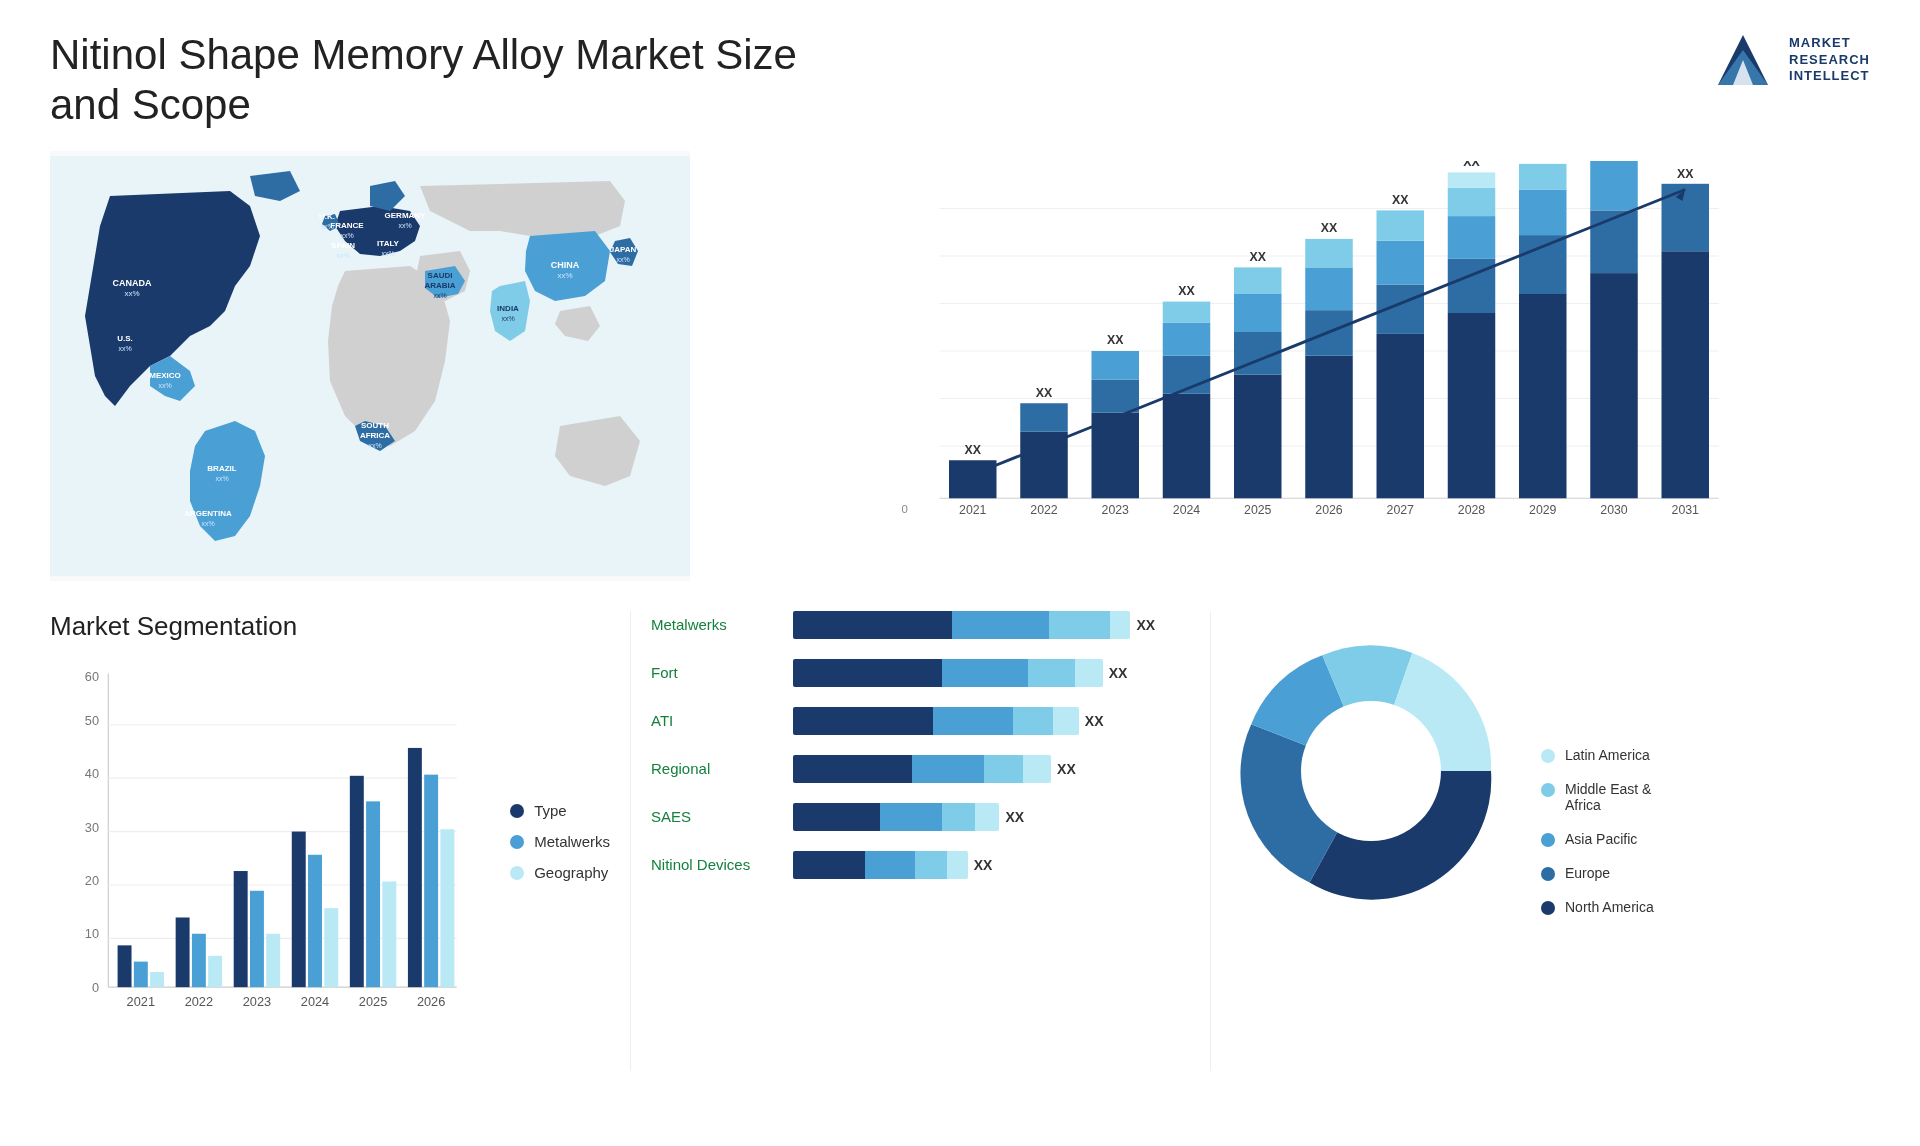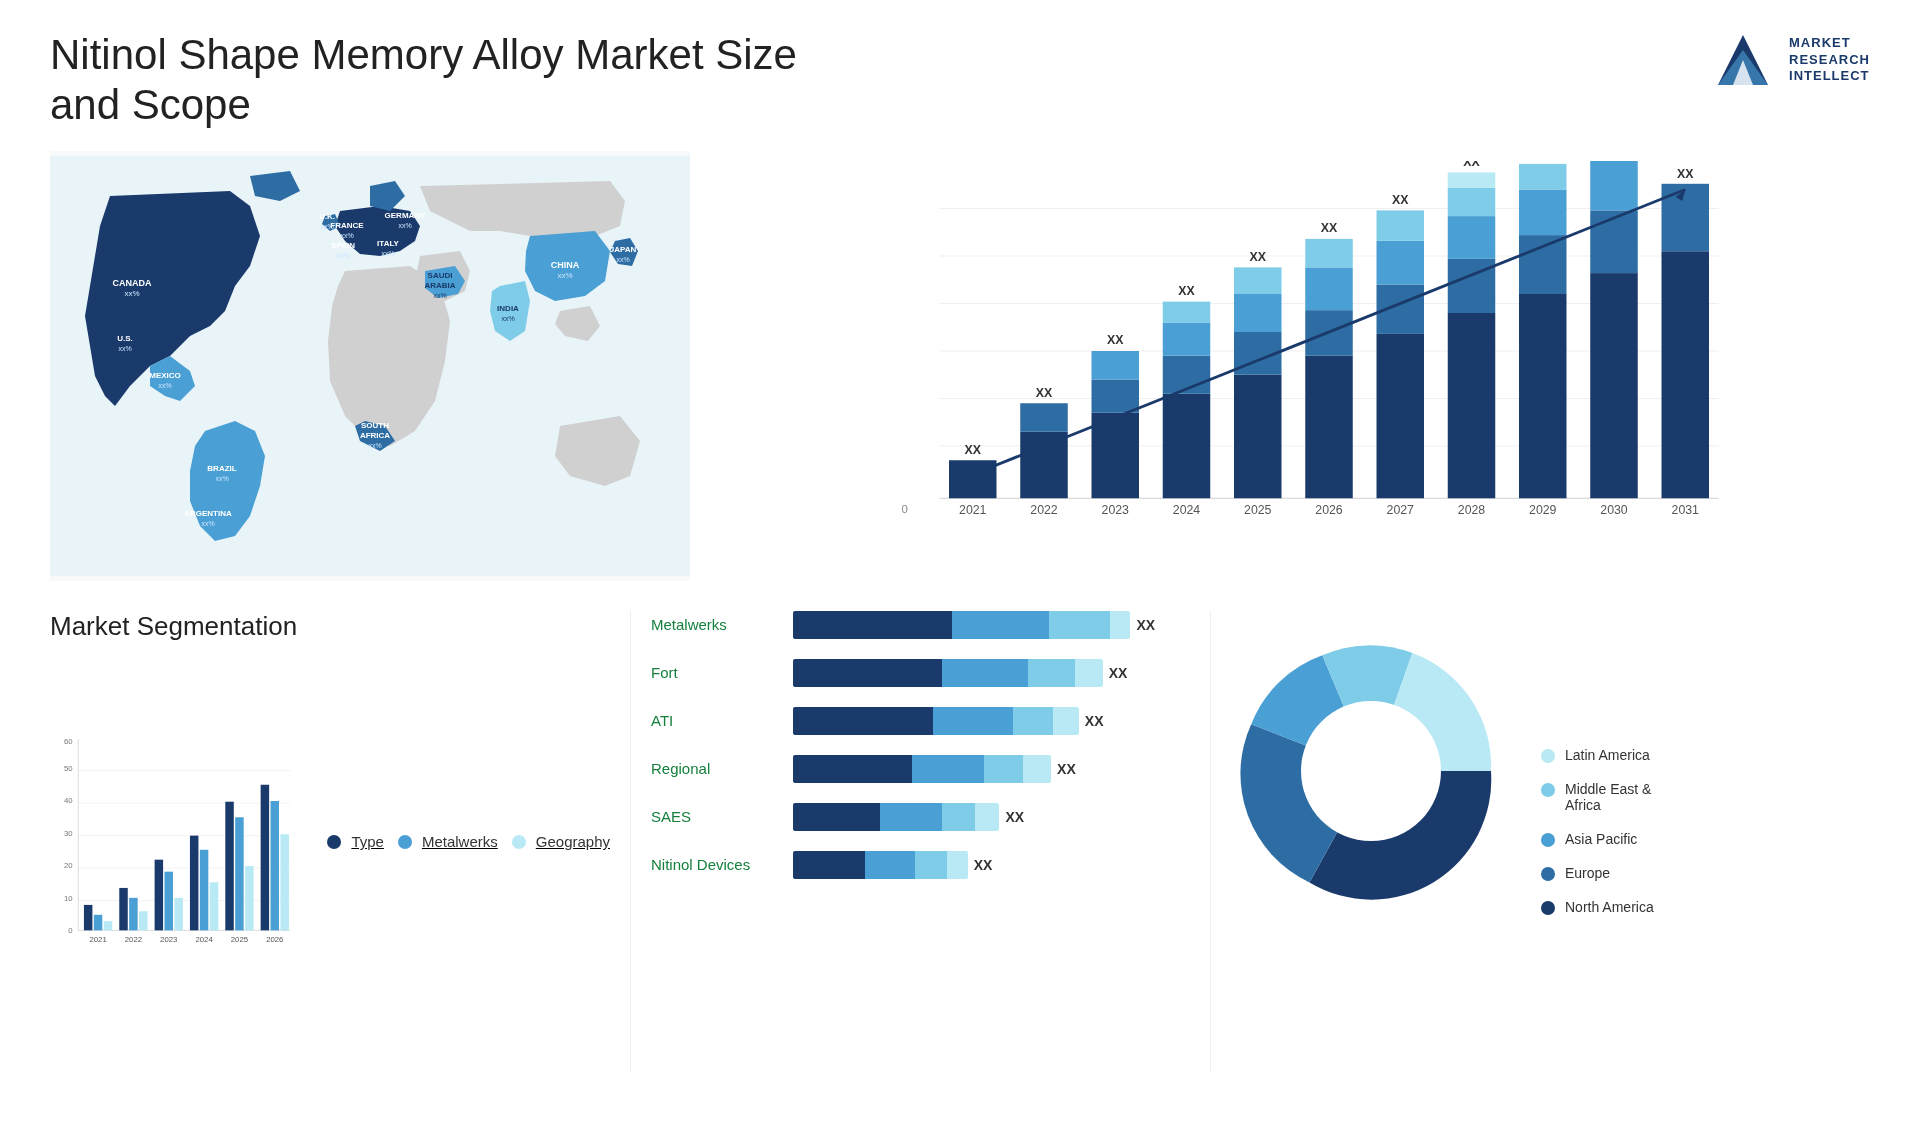--- a/index.html
+++ b/index.html
@@ -93,24 +93,24 @@
       color: #222;
       margin-bottom: 20px;
     }
     .seg-chart-area {
       display: flex;
       gap: 30px;
       height: 360px;
     }
     .seg-legend {
       display: flex;
+      flex-direction: column;
       gap: 14px;
       justify-content: center;
       padding: 20px 0;
-      text-decoration: underline;
     }
     .legend-item {
       display: flex;
       align-items: center;
       gap: 10px;
       font-size: 15px;
       color: #333;
     }
     .legend-dot {
       width: 14px;

